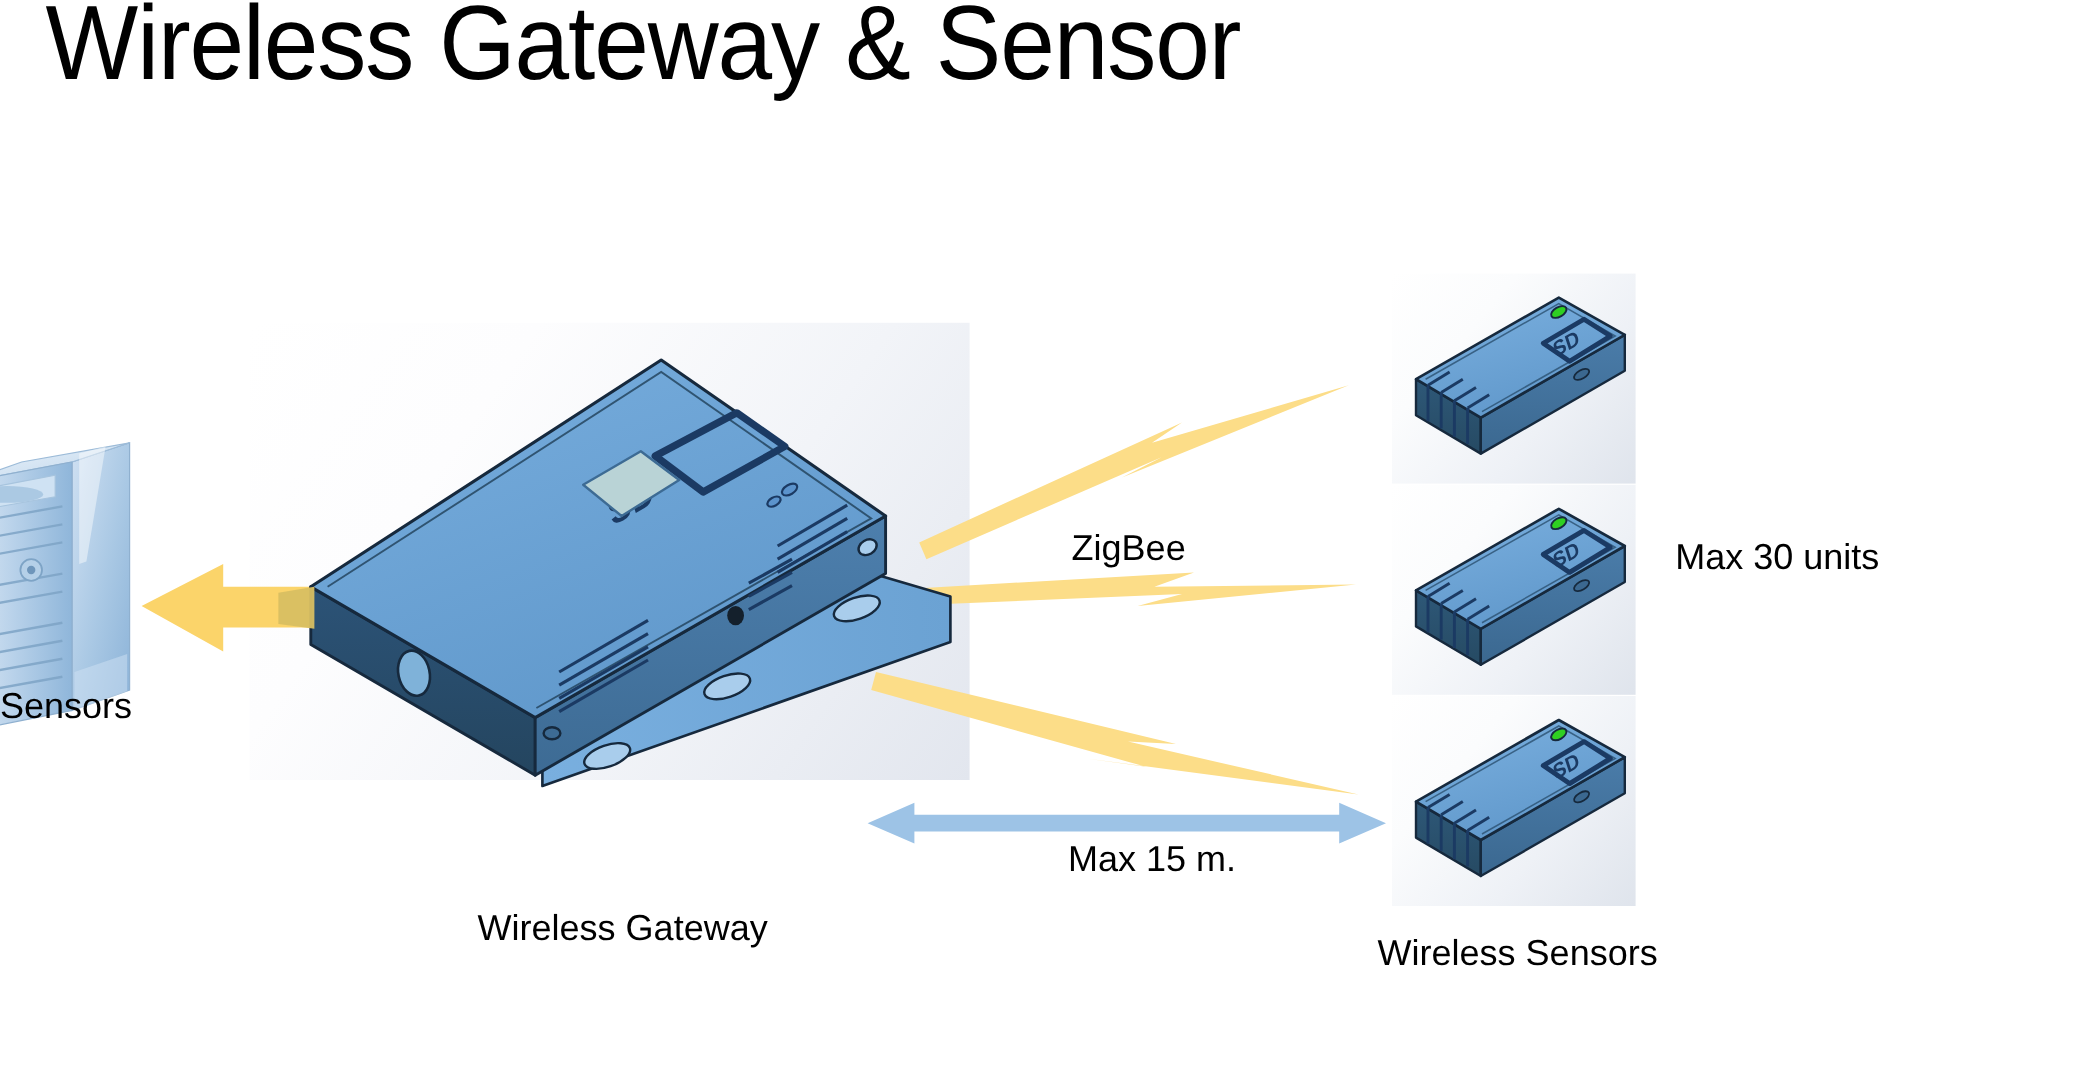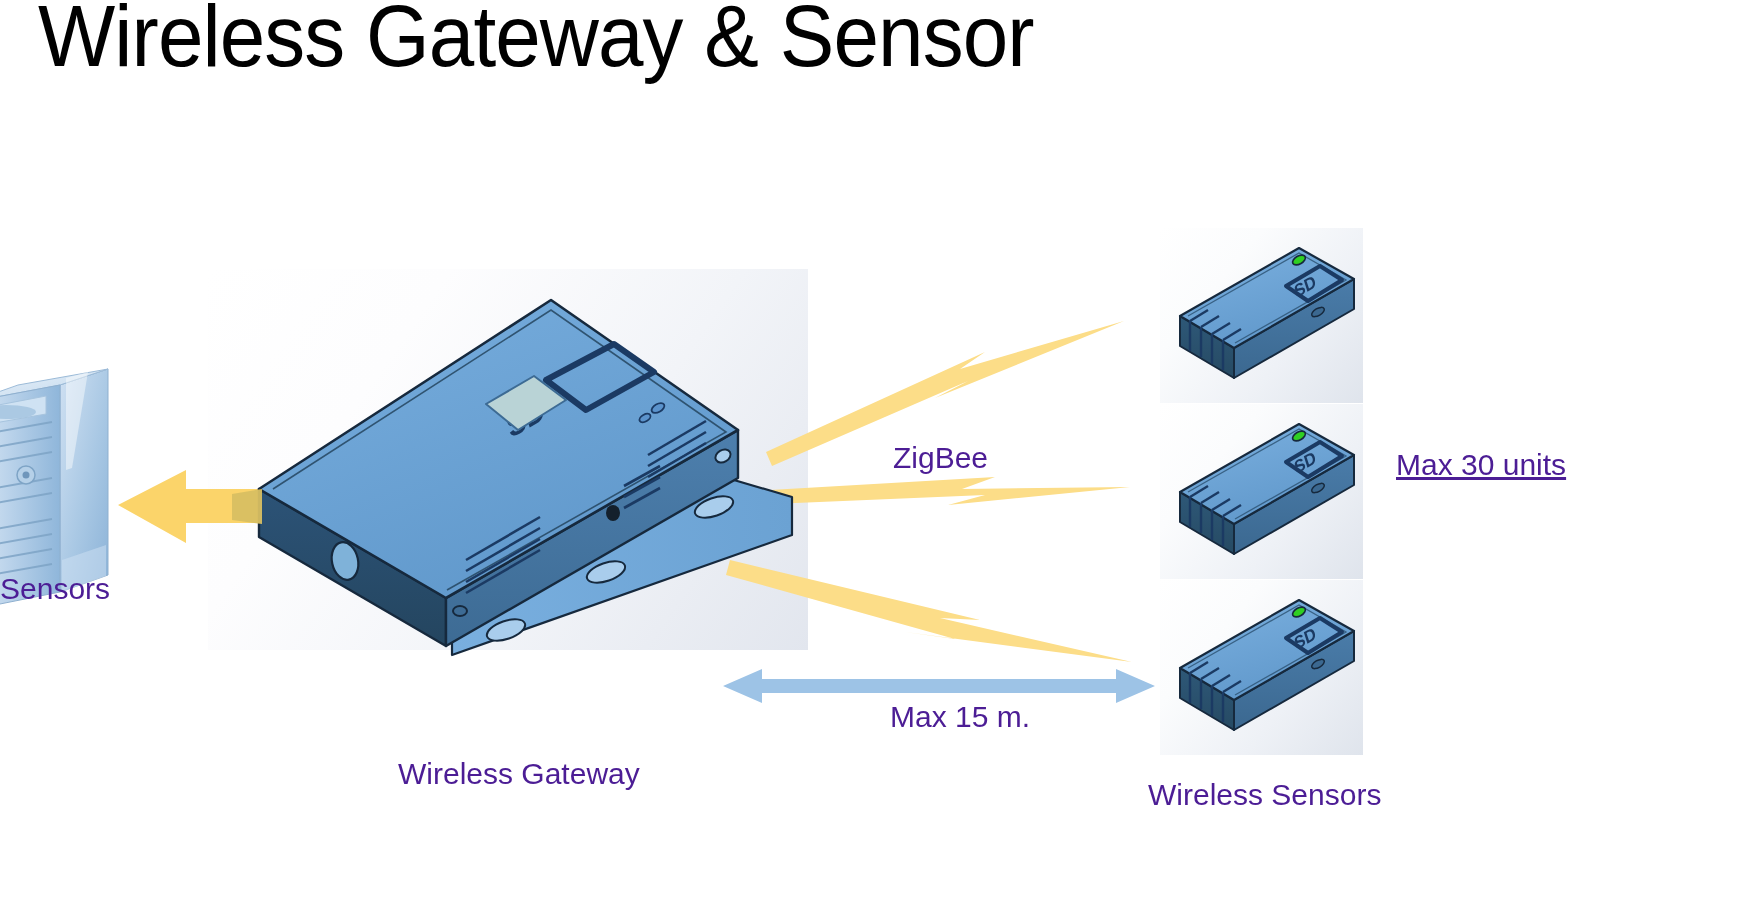--- a/index.html
+++ b/index.html
@@ -13,25 +13,25 @@
 
   
   #page-title{
     position:absolute;left:38px;top:-8px;
     font-size:88px;line-height:1.0;font-weight:400;
     letter-spacing:-1px;color:#000;white-space:nowrap;
     transform:scaleX(.93);transform-origin:left top;
   }
 
   
-  .lbl{position:absolute;font-size:30px;color:#4c1d95;white-space:nowrap;}
+  .lbl{position:absolute;font-size:30px;color:#000000;white-space:nowrap;}
 
   #label-server    {left:0px;  top:572px;}
   #label-zigbee    {left:893px;top:441px;}
-  #label-max-units {left:1396px;top:448px;text-decoration:underline;}
+  #label-max-units {left:1396px;top:448px;}
   #label-max-dist  {left:866px;top:700px;margin-left:24px;}
   #label-gateway   {left:398px;top:757px;}
   #label-sensors   {left:1148px;top:778px;}
 
   
   #gateway-panel{
     position:absolute;left:208px;top:269px;width:600px;height:381px;
     background:linear-gradient(125deg,#ffffff 0%,#fdfdfe 28%,#f2f4f8 62%,#e2e6ee 100%);
   }
   

